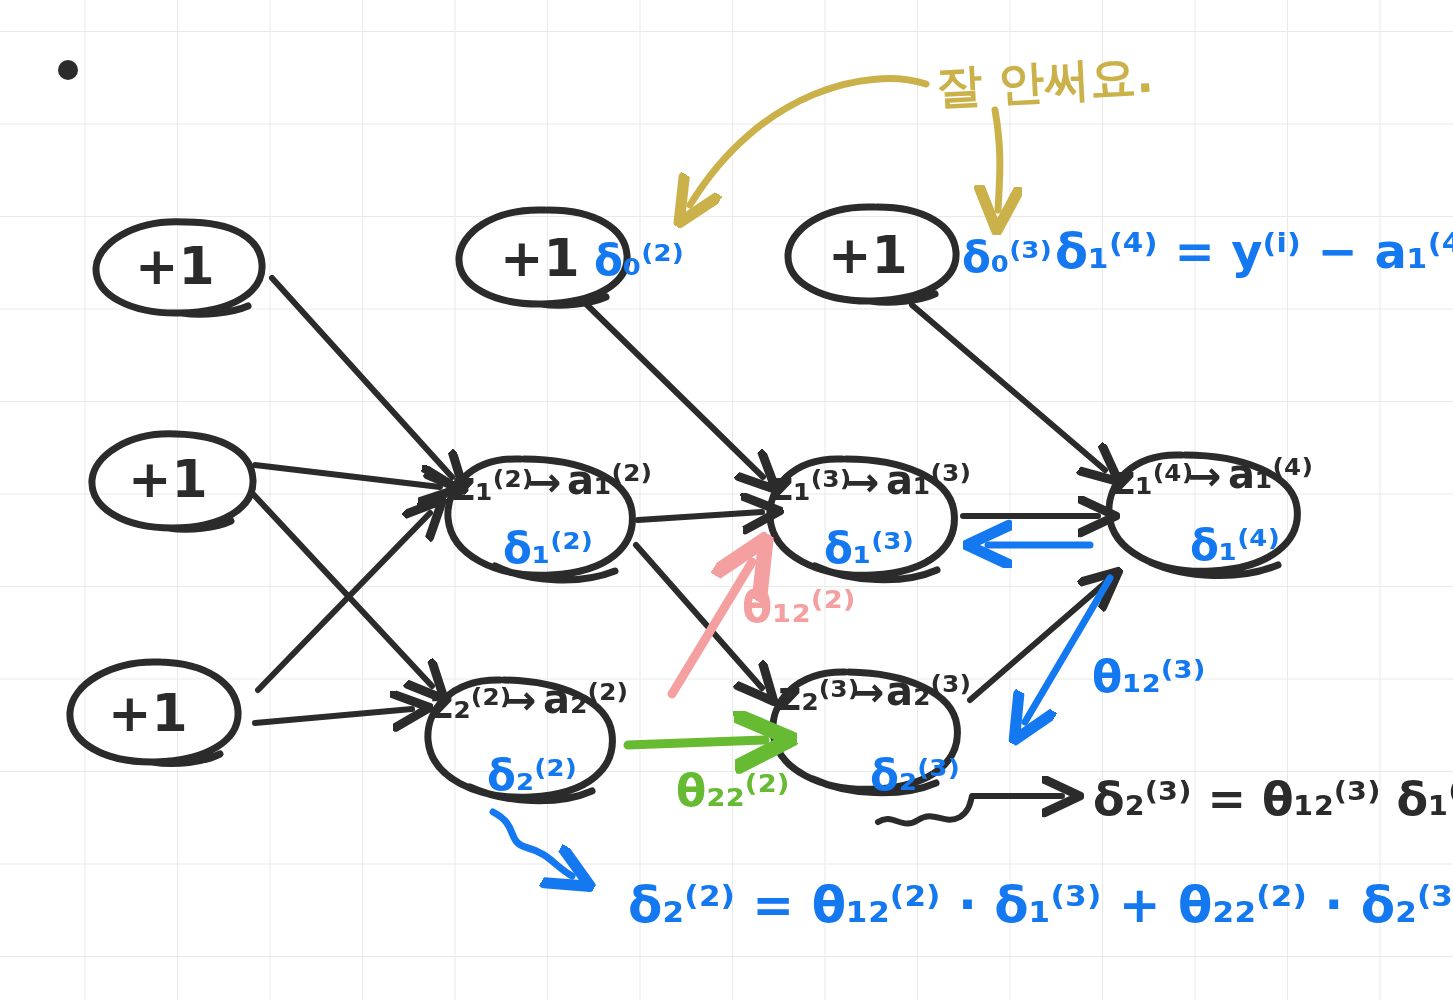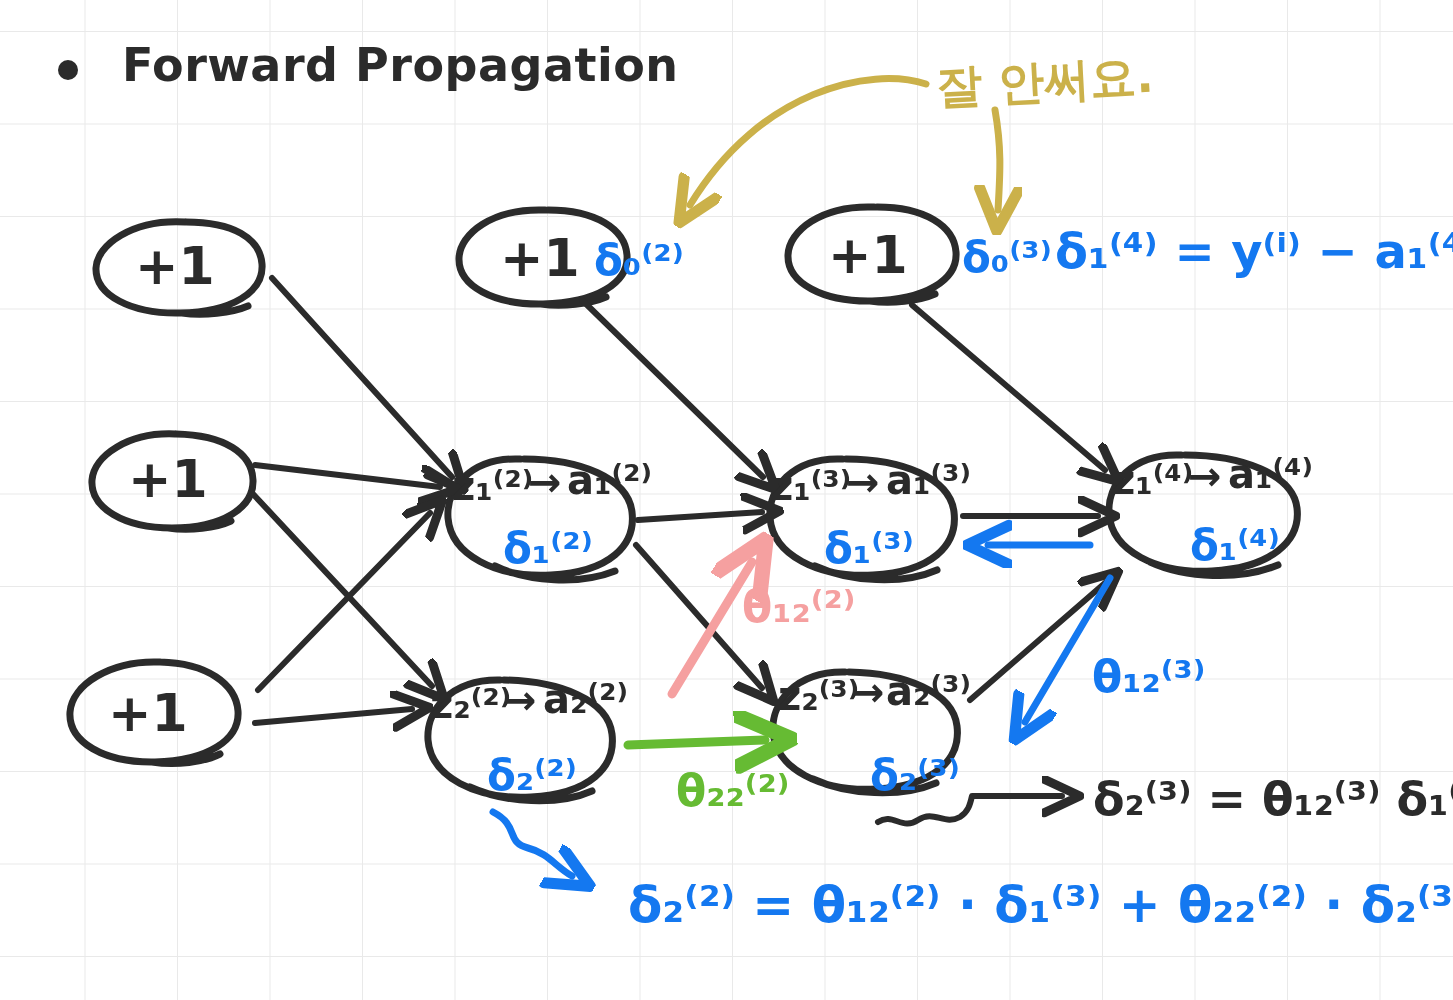--- a/index.html
+++ b/index.html
@@ -20,21 +20,20 @@
      letter-spacing:.5px;}
   .dot{position:absolute;left:58px;top:60px;width:20px;height:20px;
      border-radius:50%;background:#2b2b2b;}
 </style>
 </head>
 <body>
 
 <div id="page">
 
   <div class="dot"></div>
-  <div class="bullet-title">Forward Propagation</div>
 
   <svg class="layer" viewBox="0 0 1453 1000">
     <defs>
       <marker id="ahK" markerWidth="7" markerHeight="7" refX="3.4" refY="3.3" orient="auto" markerUnits="strokeWidth">
         <path d="M0.4,0.5 L6.4,3.3 L0.4,6.1" fill="none" stroke="#2b2b2b" stroke-width="1.5" stroke-linecap="round" stroke-linejoin="round"></path>
       </marker>
       <marker id="ahB" markerWidth="7" markerHeight="7" refX="3.4" refY="3.3" orient="auto" markerUnits="strokeWidth">
         <path d="M0.4,0.5 L6.4,3.3 L0.4,6.1" fill="none" stroke="#1478f0" stroke-width="1.6" stroke-linecap="round" stroke-linejoin="round"></path>
       </marker>
       <marker id="ahG" markerWidth="7" markerHeight="7" refX="3.4" refY="3.3" orient="auto" markerUnits="strokeWidth">

